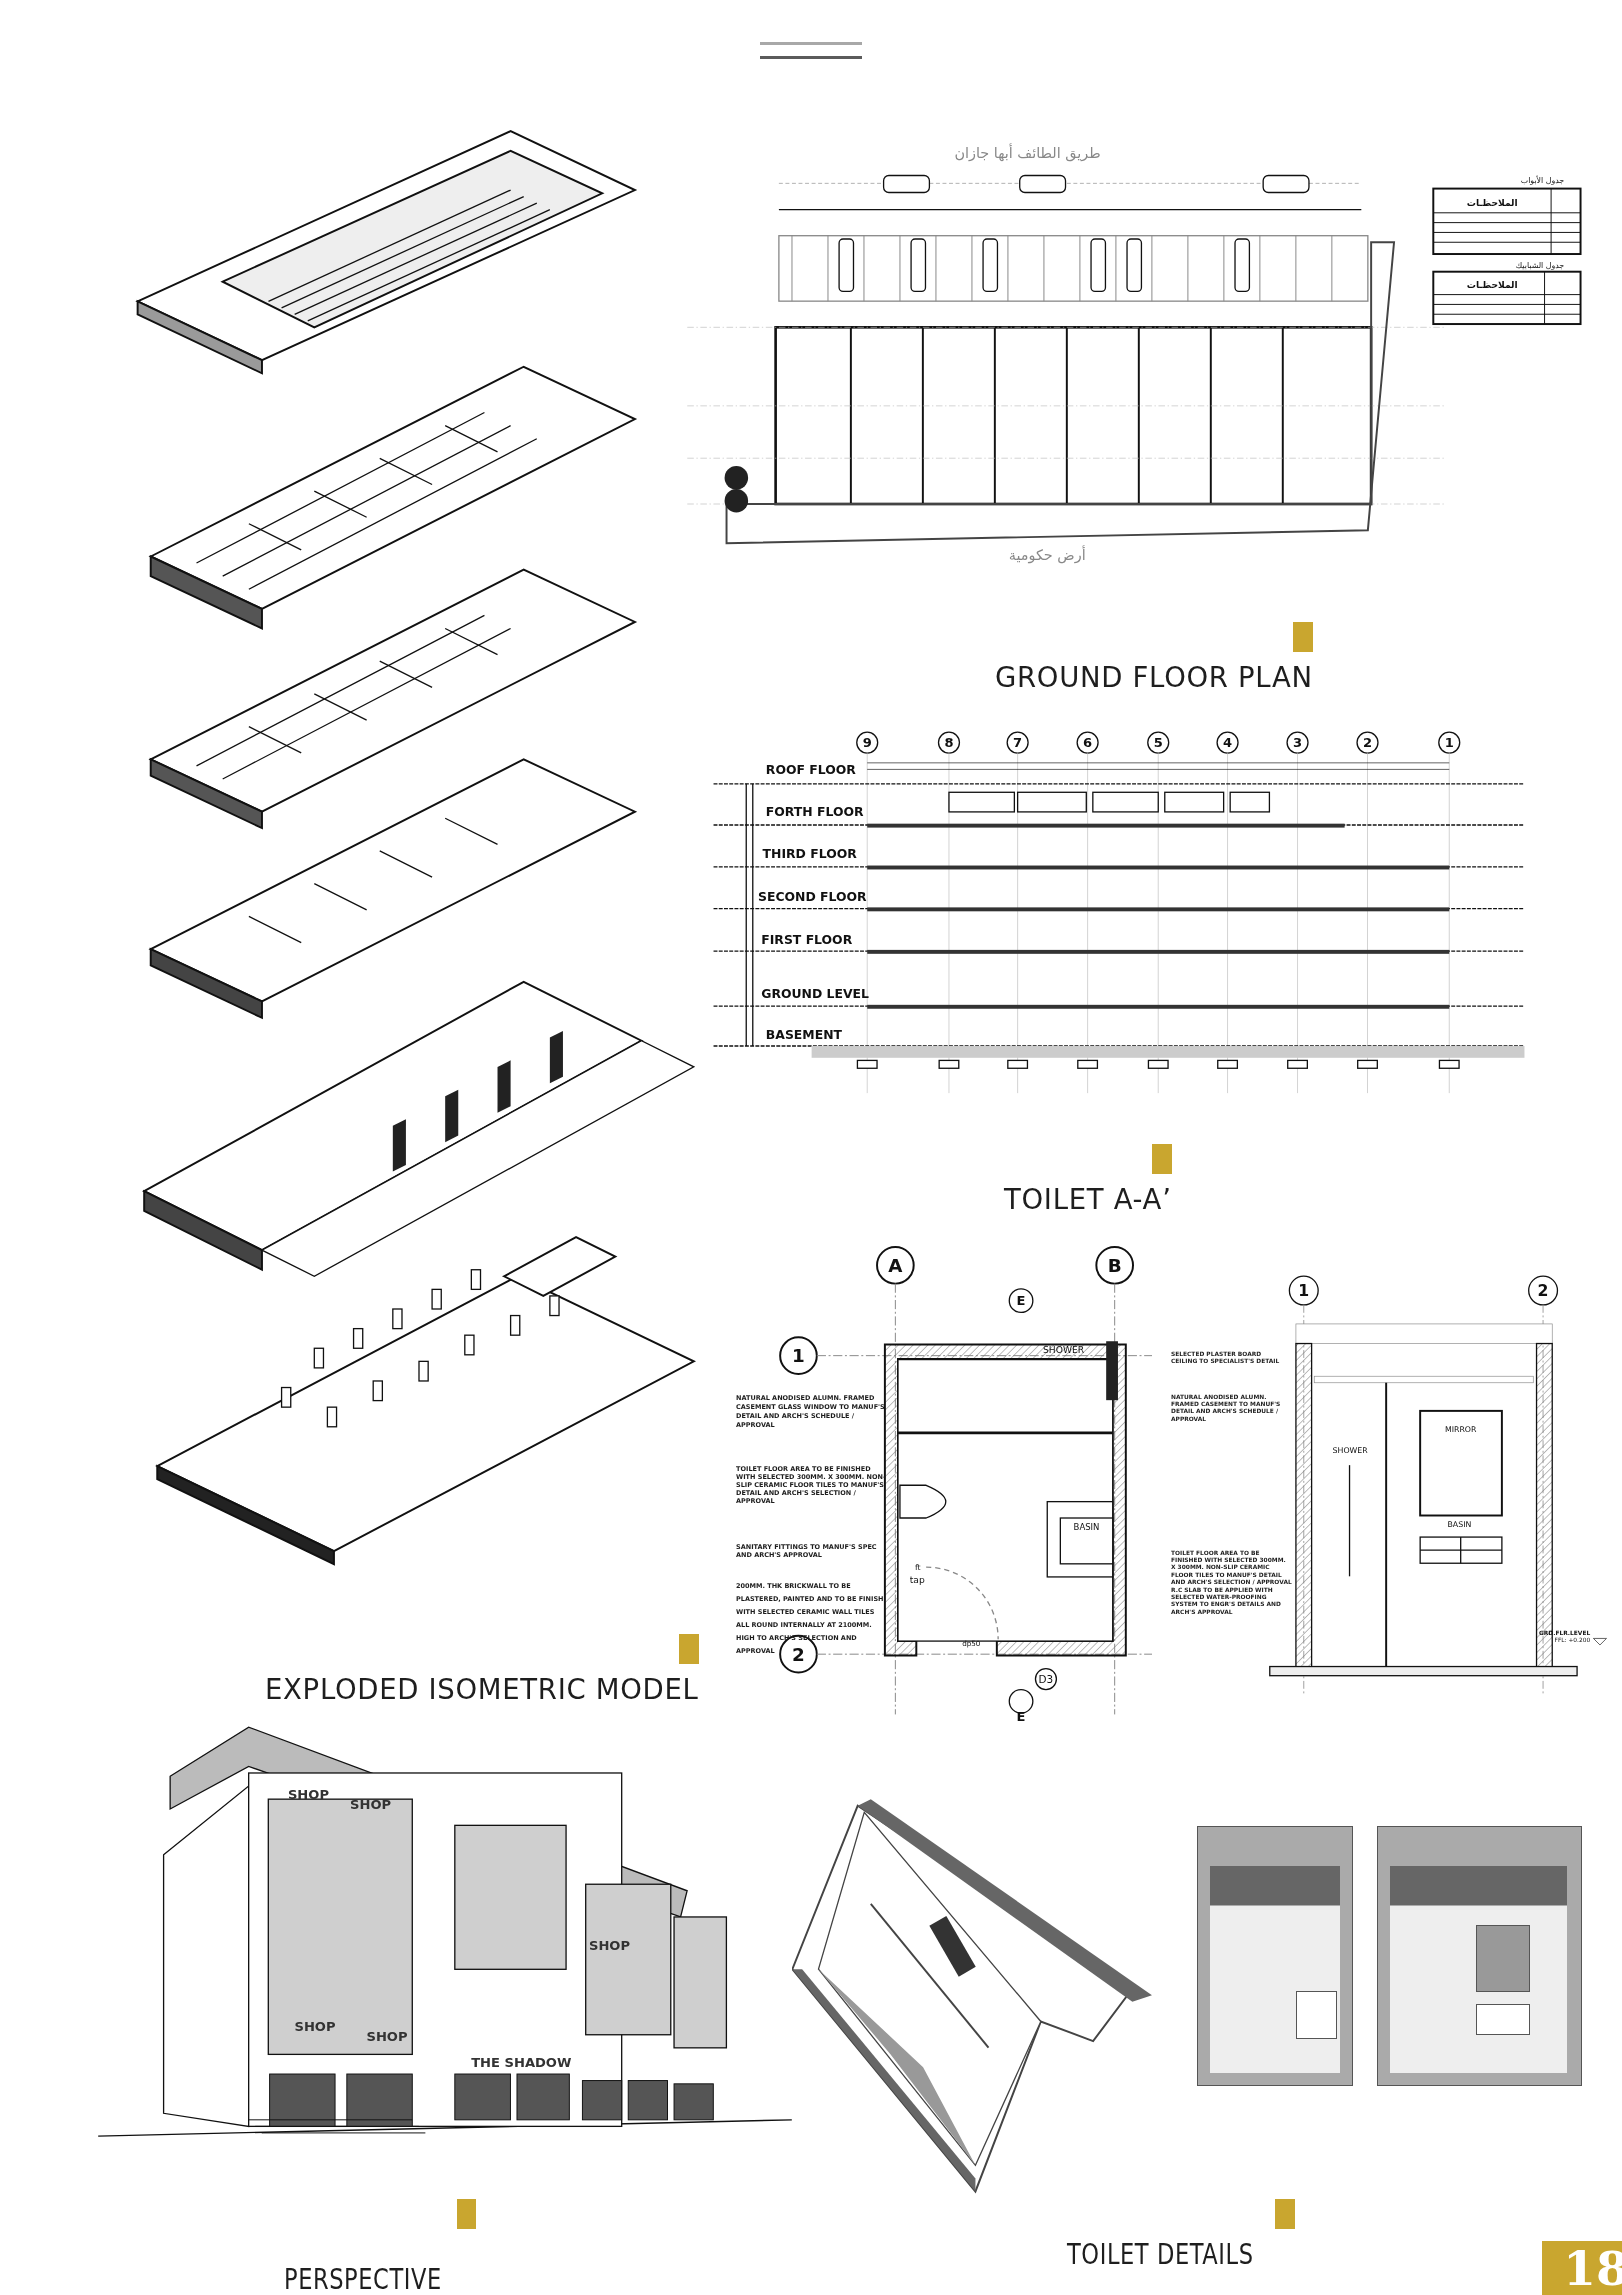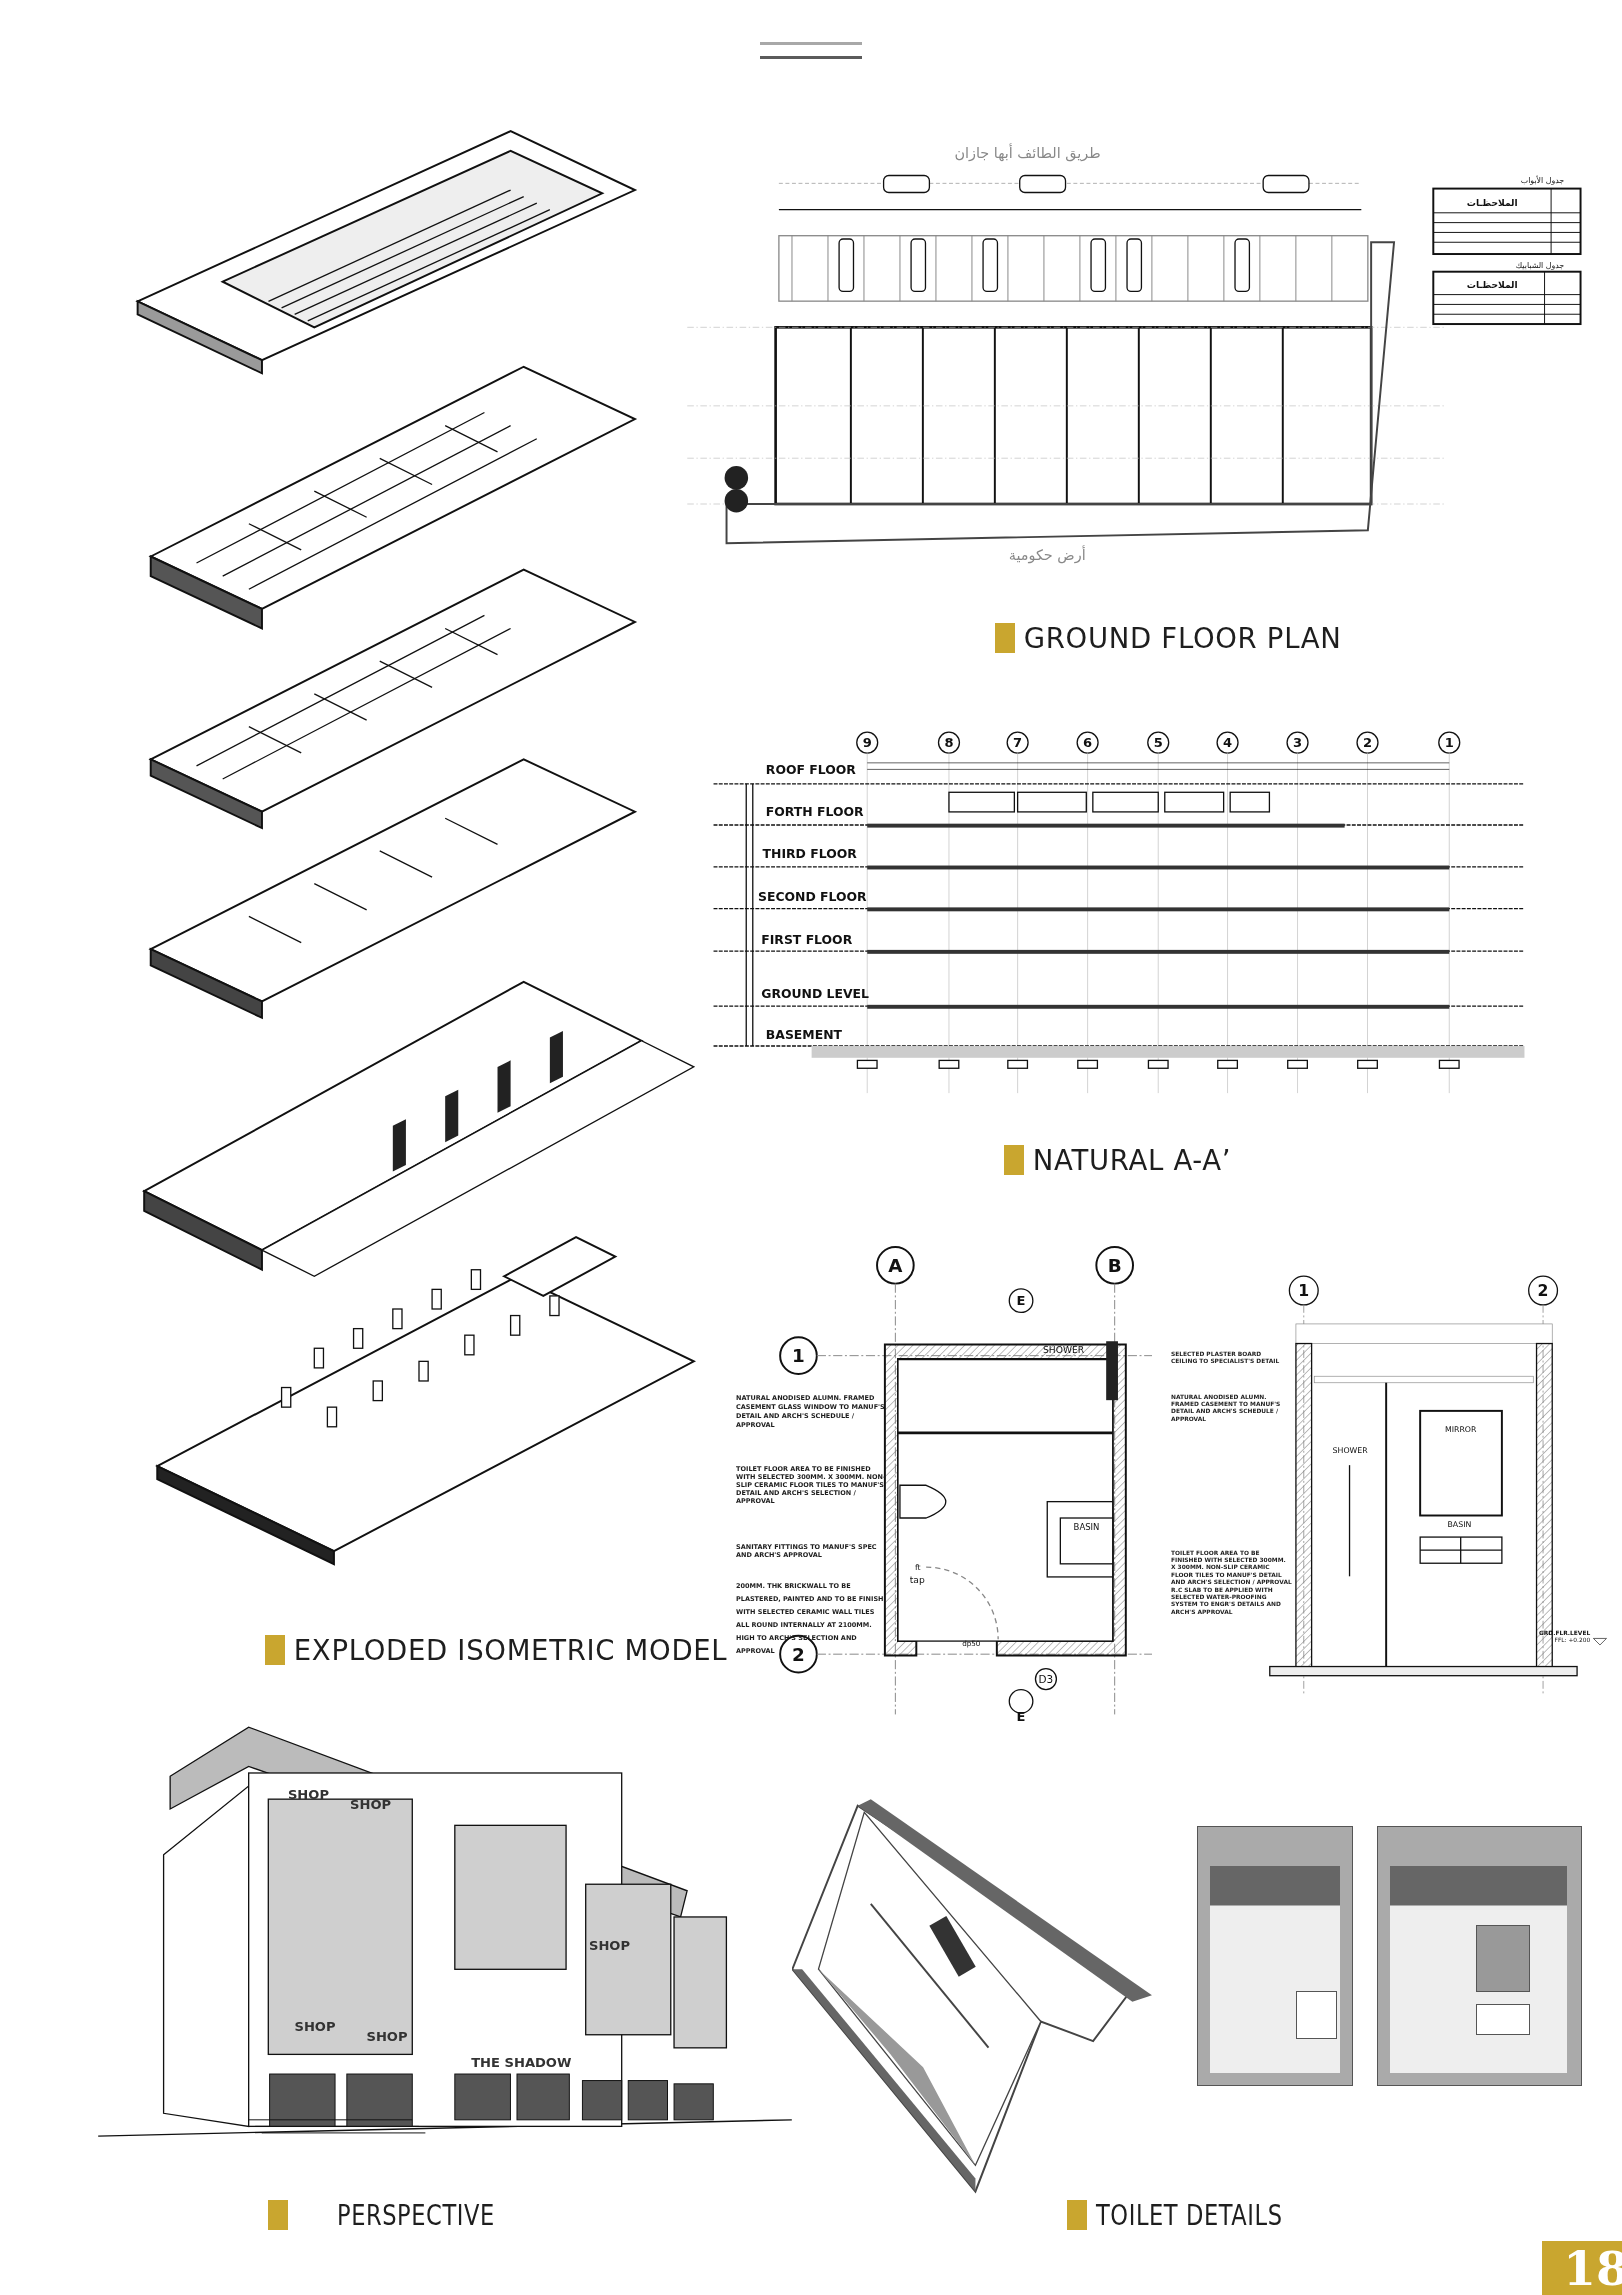--- a/index.html
+++ b/index.html
@@ -1,20 +1,20 @@
 <!DOCTYPE html>
 <html style="font-size:10.5px"><head>
 <meta charset="utf-8">
 <style>
   html,body{margin:0;padding:0;background:#ffffff;}
   body{width:1623px;height:2295px;position:relative;overflow:hidden;font-family:"DejaVu Sans",sans-serif;color:#1e1e1e;}
   .abs{position:absolute;}
   .topbar1{left:760px;top:42px;width:102px;height:3.3px;background:#a8a8a8;}
   .topbar2{left:760px;top:56px;width:102px;height:3.3px;background:#5b5b5b;}
-  .caption{position:absolute;display:flex;align-items:center;gap:9.2px;}
+  .caption{position:absolute;display:flex;align-items:flex-end;gap:9.2px;flex-direction:column;}
   .caption .swatch{width:19.6px;height:30px;background:#c9a62f;}
   .caption .txt{font-family:"DejaVu Sans",sans-serif;font-size:27.5px;letter-spacing:0.7px;color:#1e1e1e;white-space:nowrap;}
   .caption.cond .txt{transform:scaleX(0.82);transform-origin:left center;}
   .pagenum{left:1542px;top:2241px;width:108px;height:55px;background:#c9a62f;color:#fff;font-family:"DejaVu Serif",serif;font-size:47px;font-weight:bold;display:flex;align-items:center;justify-content:center;}
   svg text{font-family:"DejaVu Sans",sans-serif;}
   .lbl{font-weight:bold;fill:#111;}
 </style>
 </head>
 <body>
 
@@ -245,21 +245,21 @@
     <rect x="370" y="110" width="100" height="30"></rect>
         <rect x="475" y="110" width="105" height="30"></rect>
     <rect x="590" y="110" width="100" height="30"></rect>
         <rect x="700" y="110" width="90" height="30"></rect>
         <rect x="800" y="110" width="60" height="30"></rect>
   </g>
 </svg>
 </div>
 <div class="caption" style="left:1004px;top:1144px;">
   <div class="swatch"></div>
-  <div class="txt">NATURAL A-A’</div>
+  <div class="txt">TOILET A-A’</div>
 </div>
 
 <div class="abs" style="left:733px;top:1243px;width:419px;height:478px;">
 <svg width="419" height="478" viewBox="0 0 640 730">
   <defs>
     <pattern id="hatch" width="8" height="8" patternUnits="userSpaceOnUse" patternTransform="rotate(45)">
       <line x1="0" y1="0" x2="0" y2="8" stroke="#777" stroke-width="1.5"></line>
     </pattern>
   </defs>
   <g font-weight="bold" text-anchor="middle" fill="#111" font-size="28">

